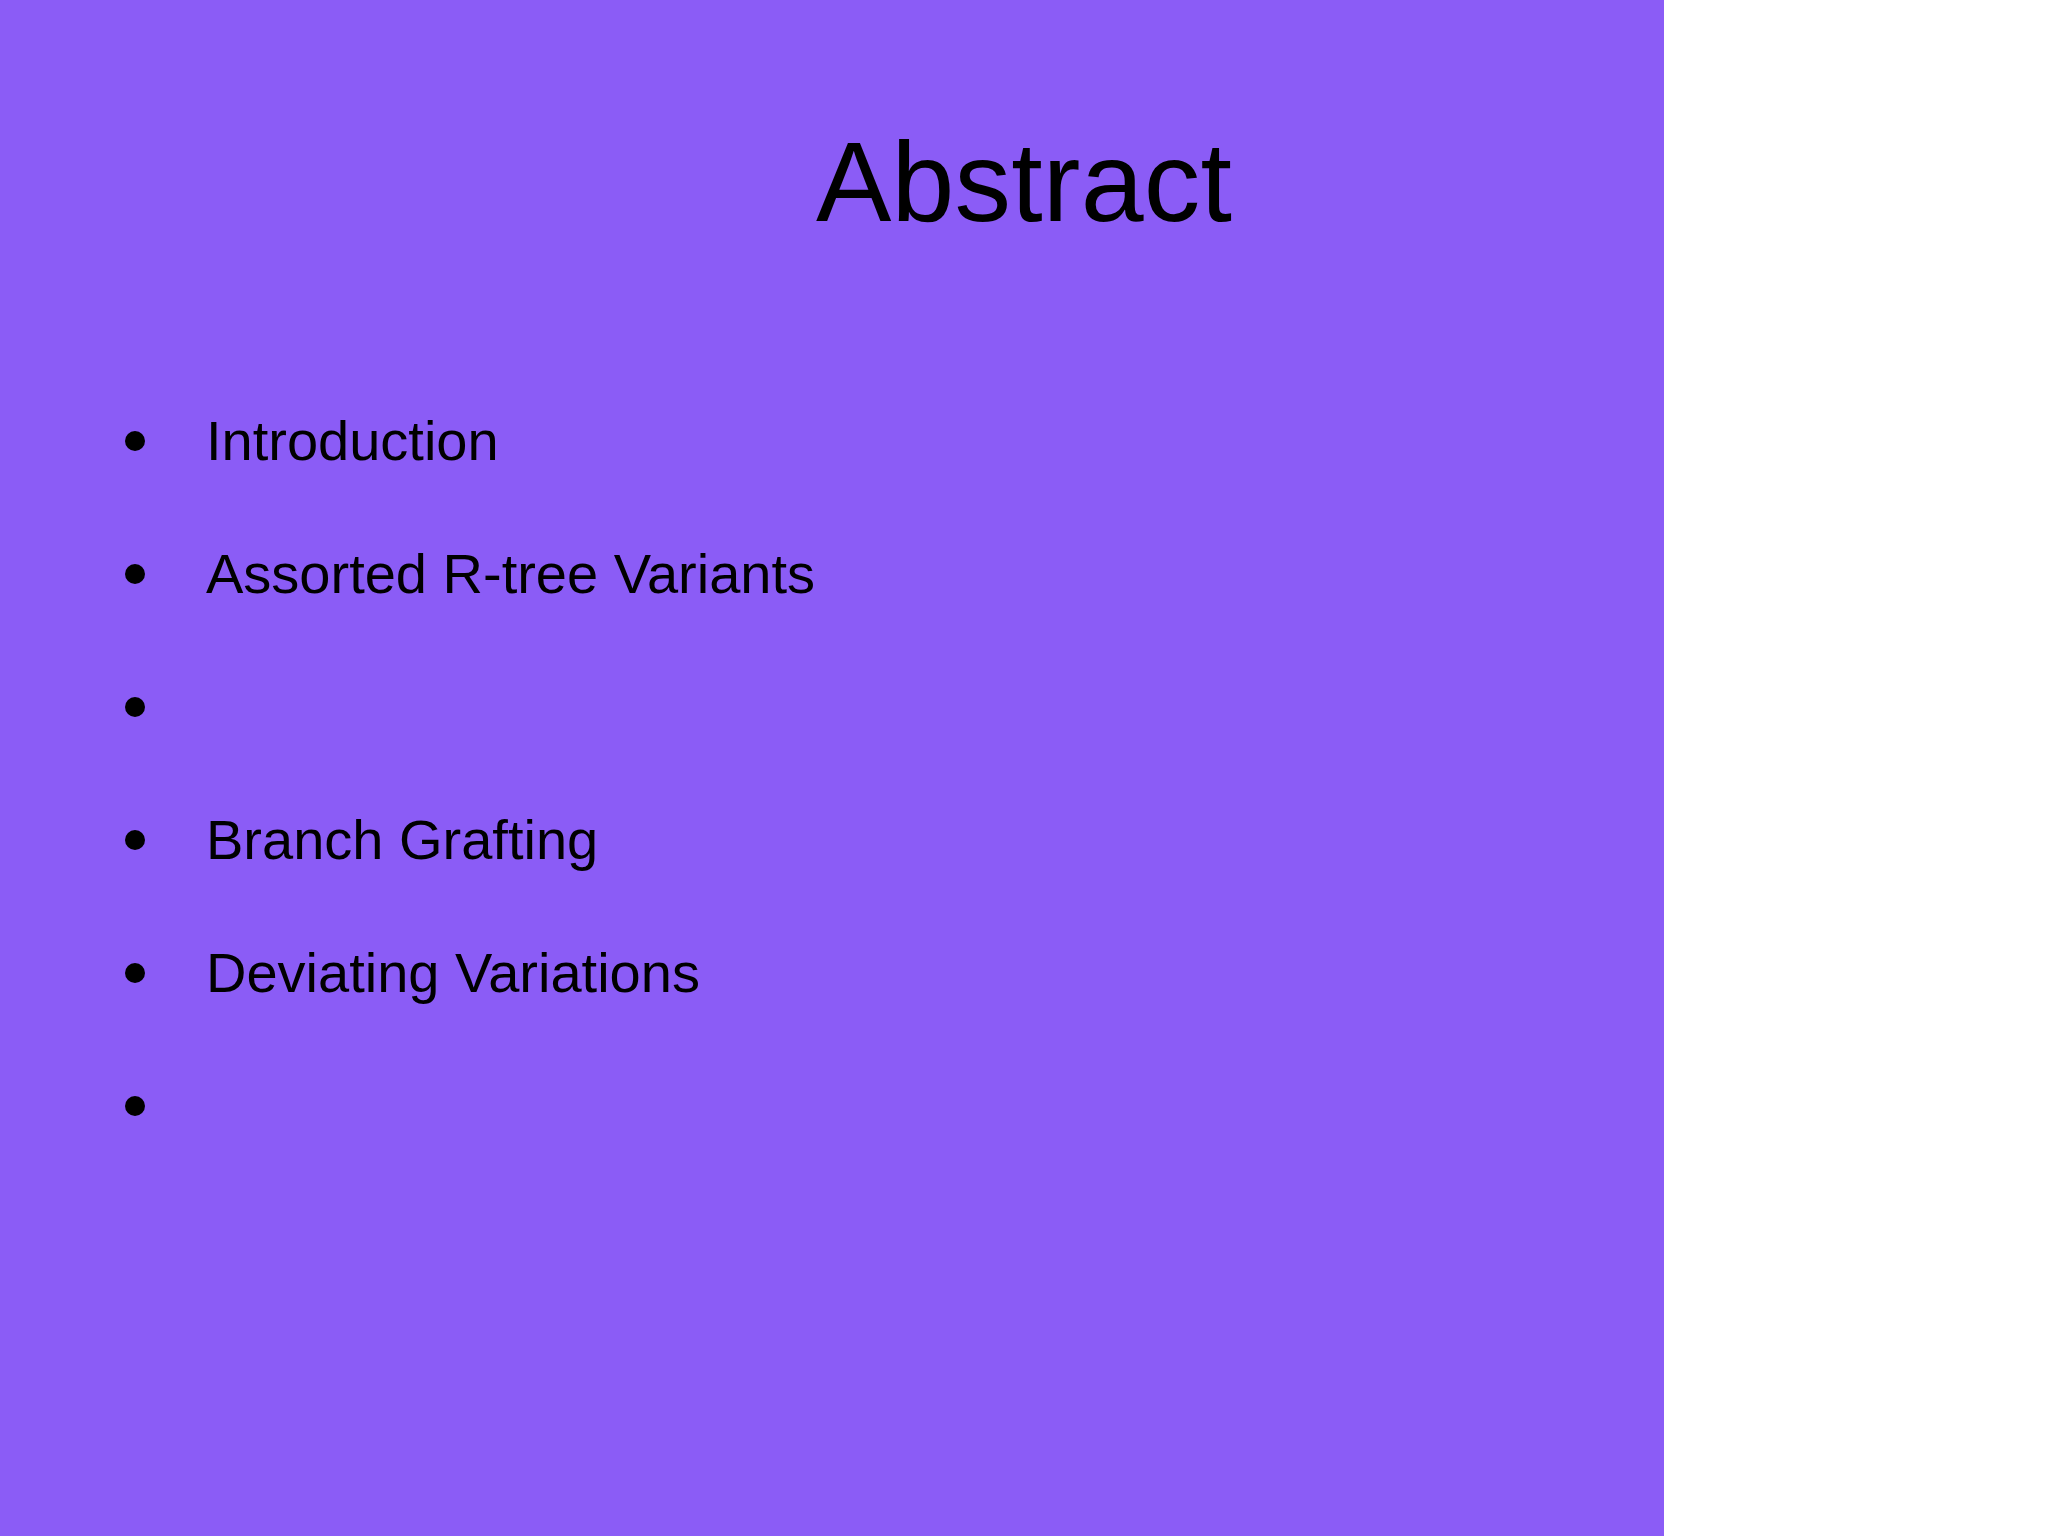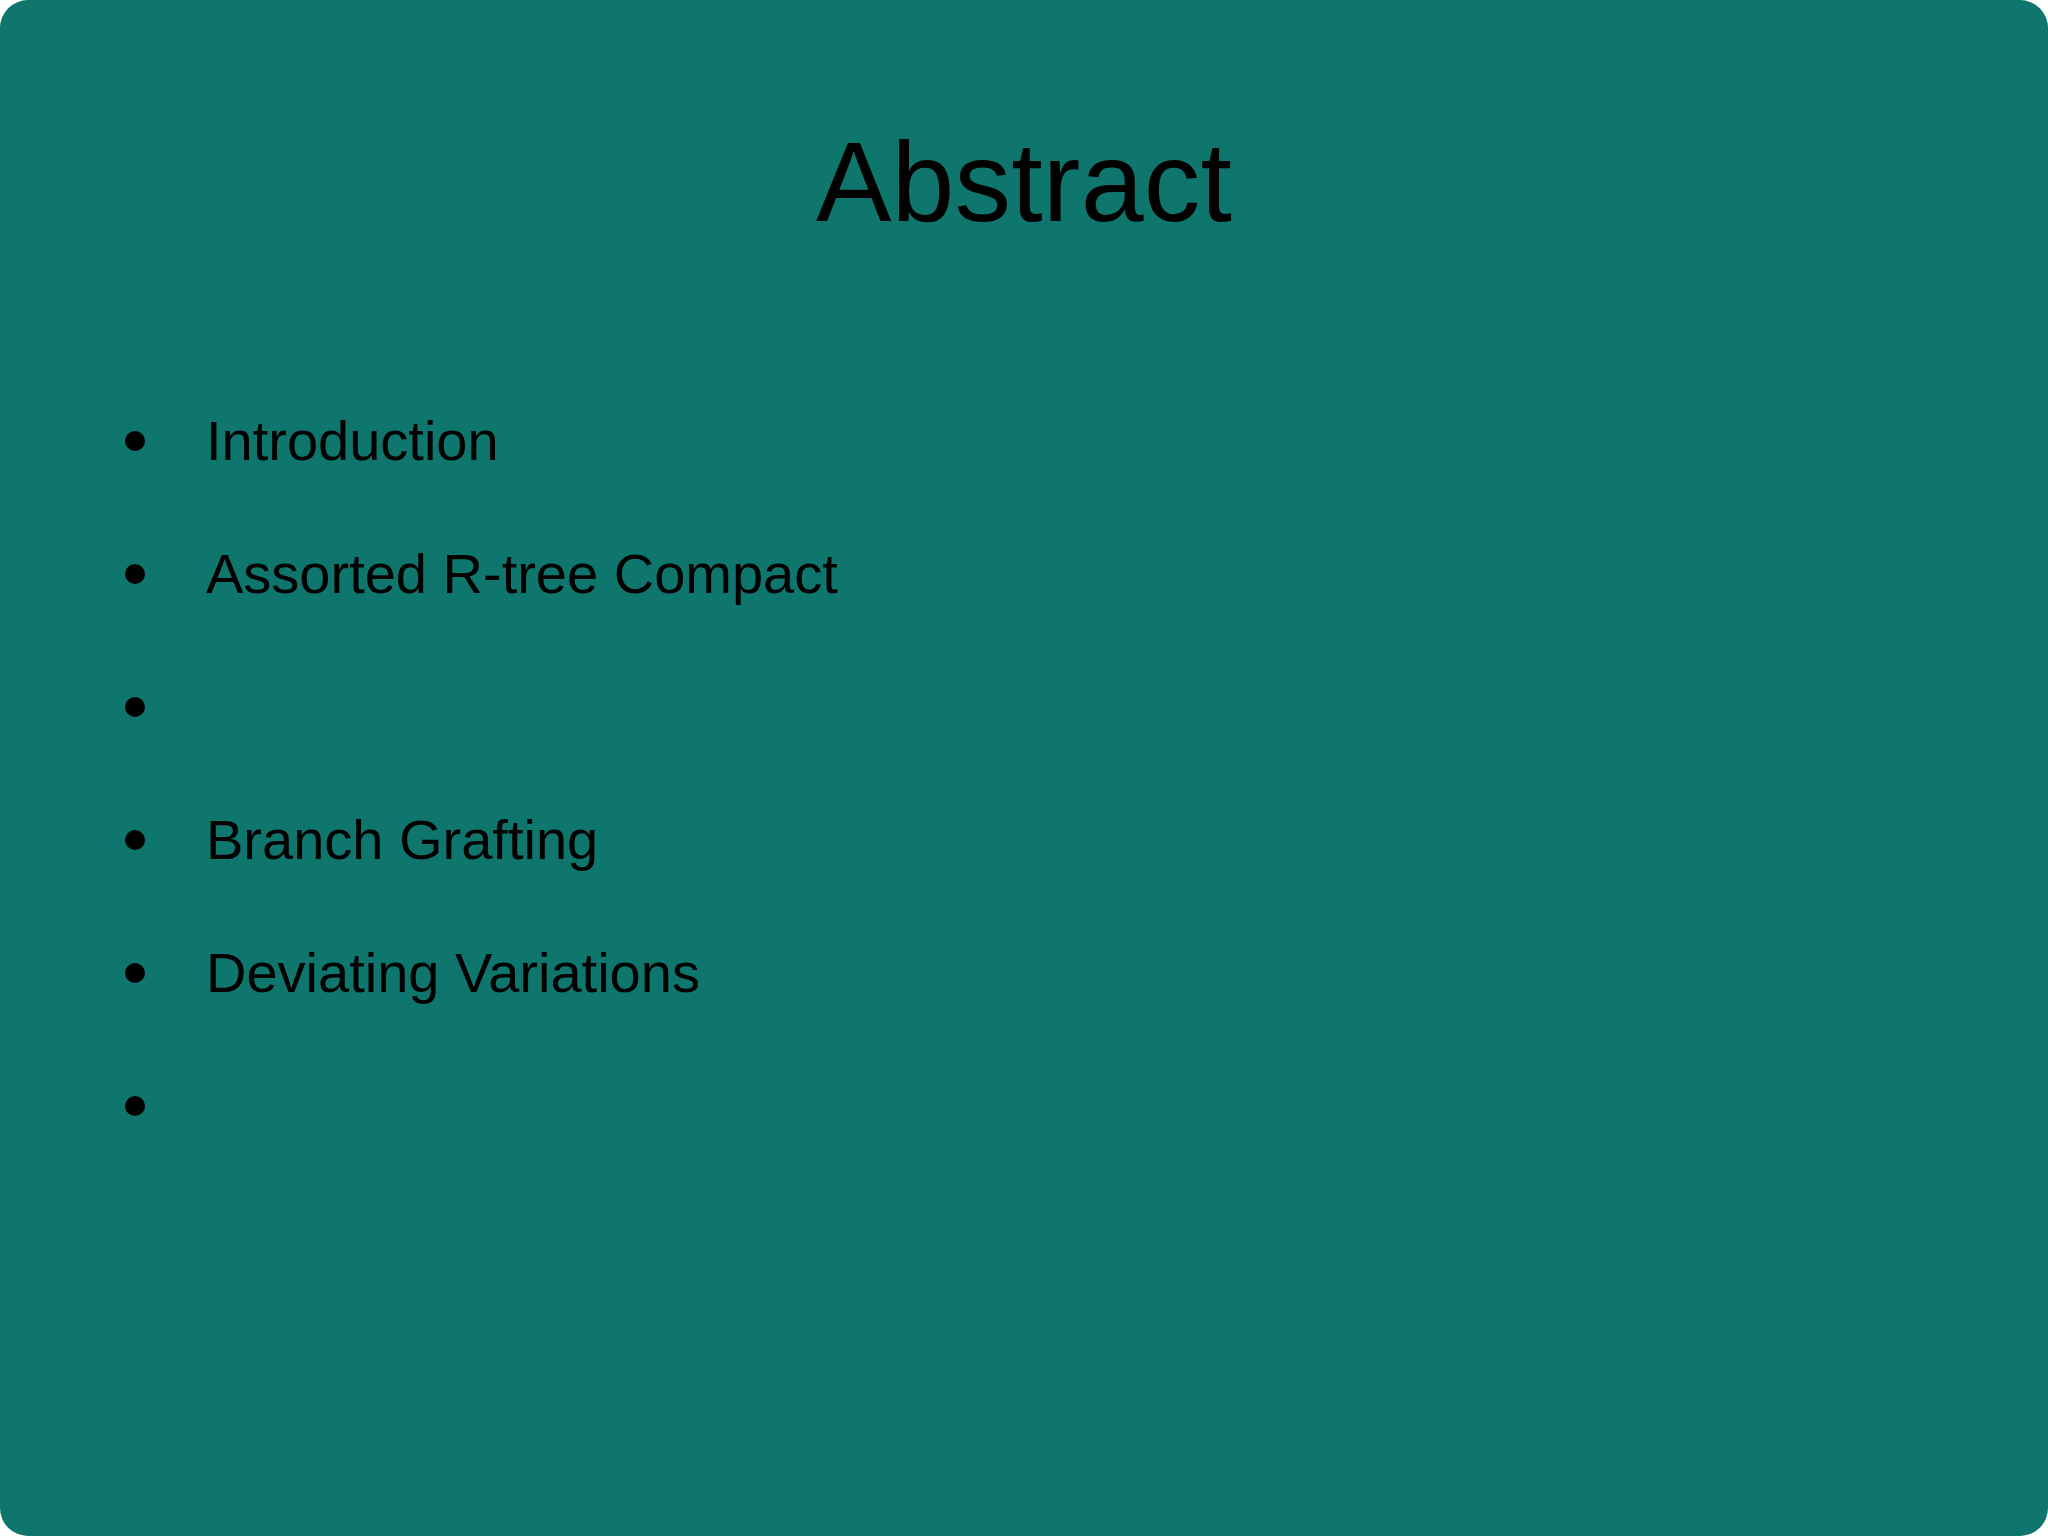--- a/index.html
+++ b/index.html
@@ -11,25 +11,24 @@
     width: 2048px;
     height: 1536px;
     background: #ffffff;
     font-family: "Liberation Sans", sans-serif;
     color: #000000;
     overflow: hidden;
   }
 
   .slide {
     position: relative;
-    width: 2048px;
+    width: 1664px;
     height: 1536px;
-    background: #0f766e;
+    background: #8b5cf6;
     box-sizing: border-box;
-    border-radius: 28px;
   }
 
   .slide-title {
     position: absolute;
     top: 118px;
     left: 0;
     width: 2048px;
     text-align: center;
     font-size: 113px;
     font-weight: 400;
@@ -90,21 +89,21 @@
   <div class="content-body">
     <ul class="bullet-list">
 
       <li class="bullet-item">
         <span class="bullet-marker"></span>
         <span class="bullet-label">Introduction</span>
       </li>
 
       <li class="bullet-item">
         <span class="bullet-marker"></span>
-        <span class="bullet-label">Assorted R-tree Compact</span>
+        <span class="bullet-label">Assorted R-tree Variants</span>
       </li>
 
       <li class="bullet-item">
         <span class="bullet-marker"></span>
       </li>
 
       <li class="bullet-item">
         <span class="bullet-marker"></span>
         <span class="bullet-label">Branch Grafting</span>
       </li>

